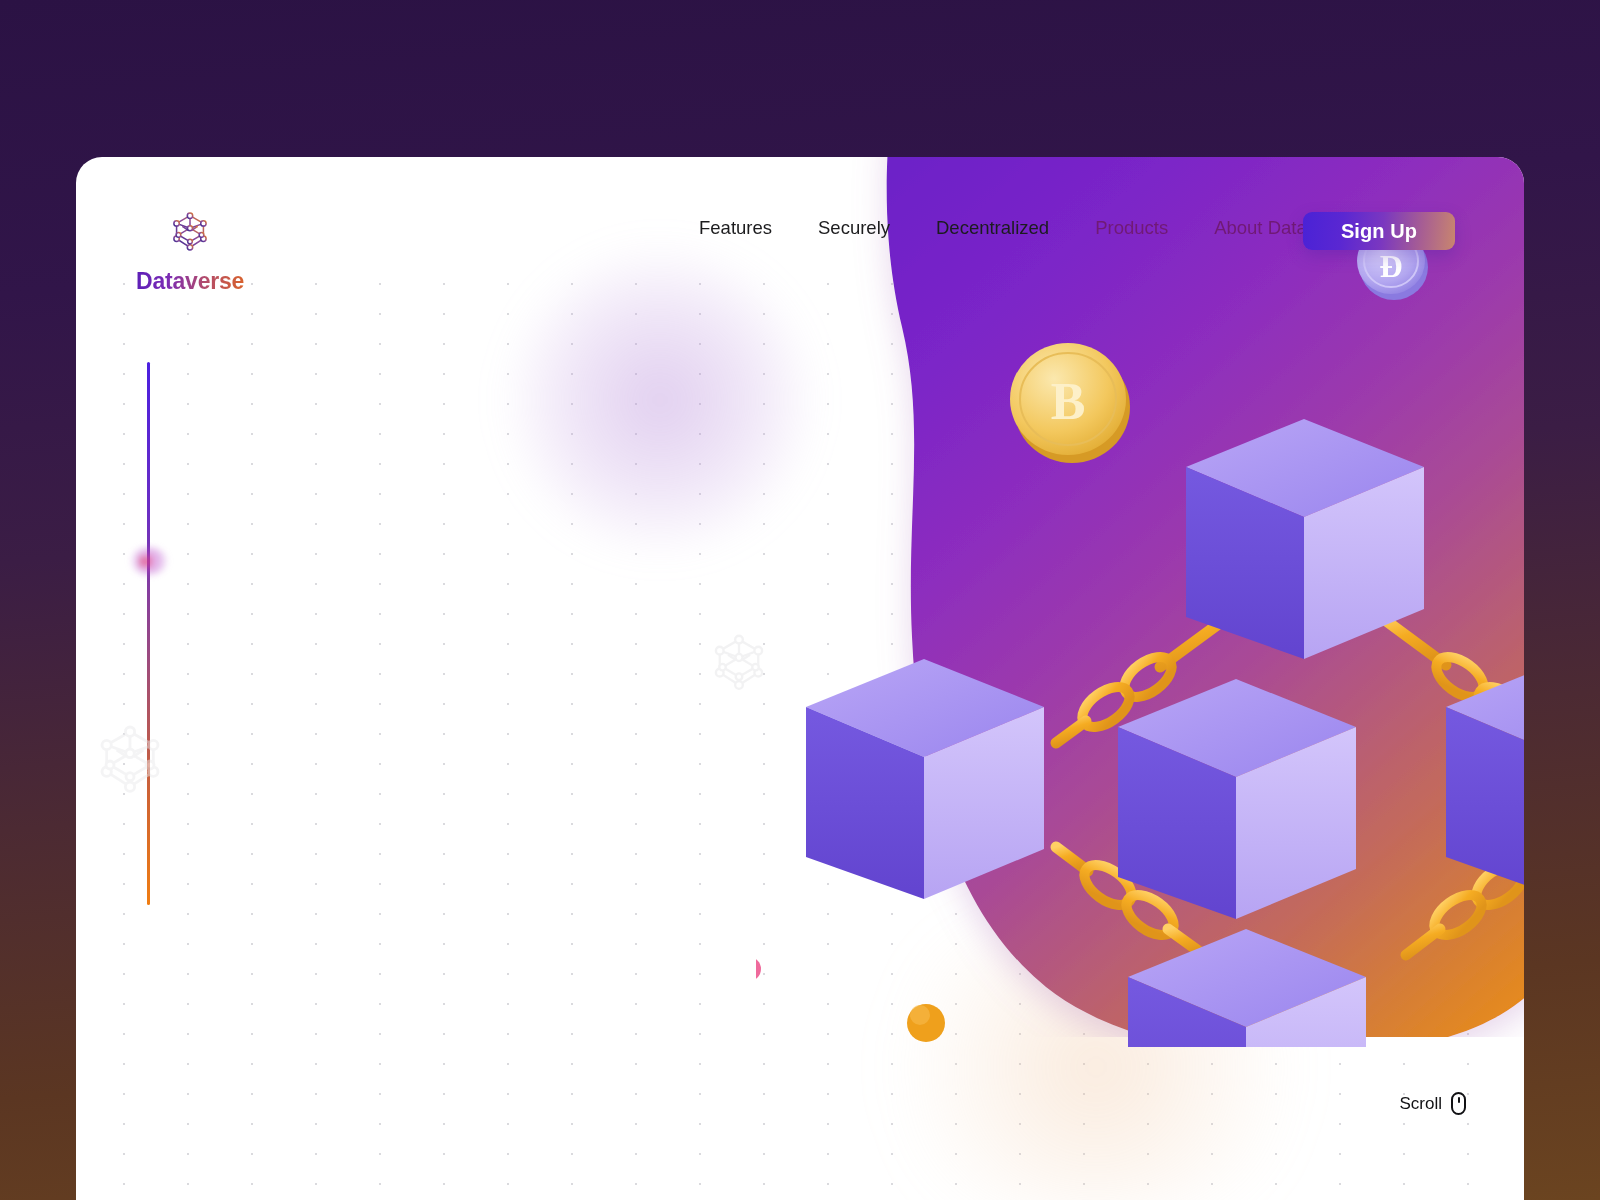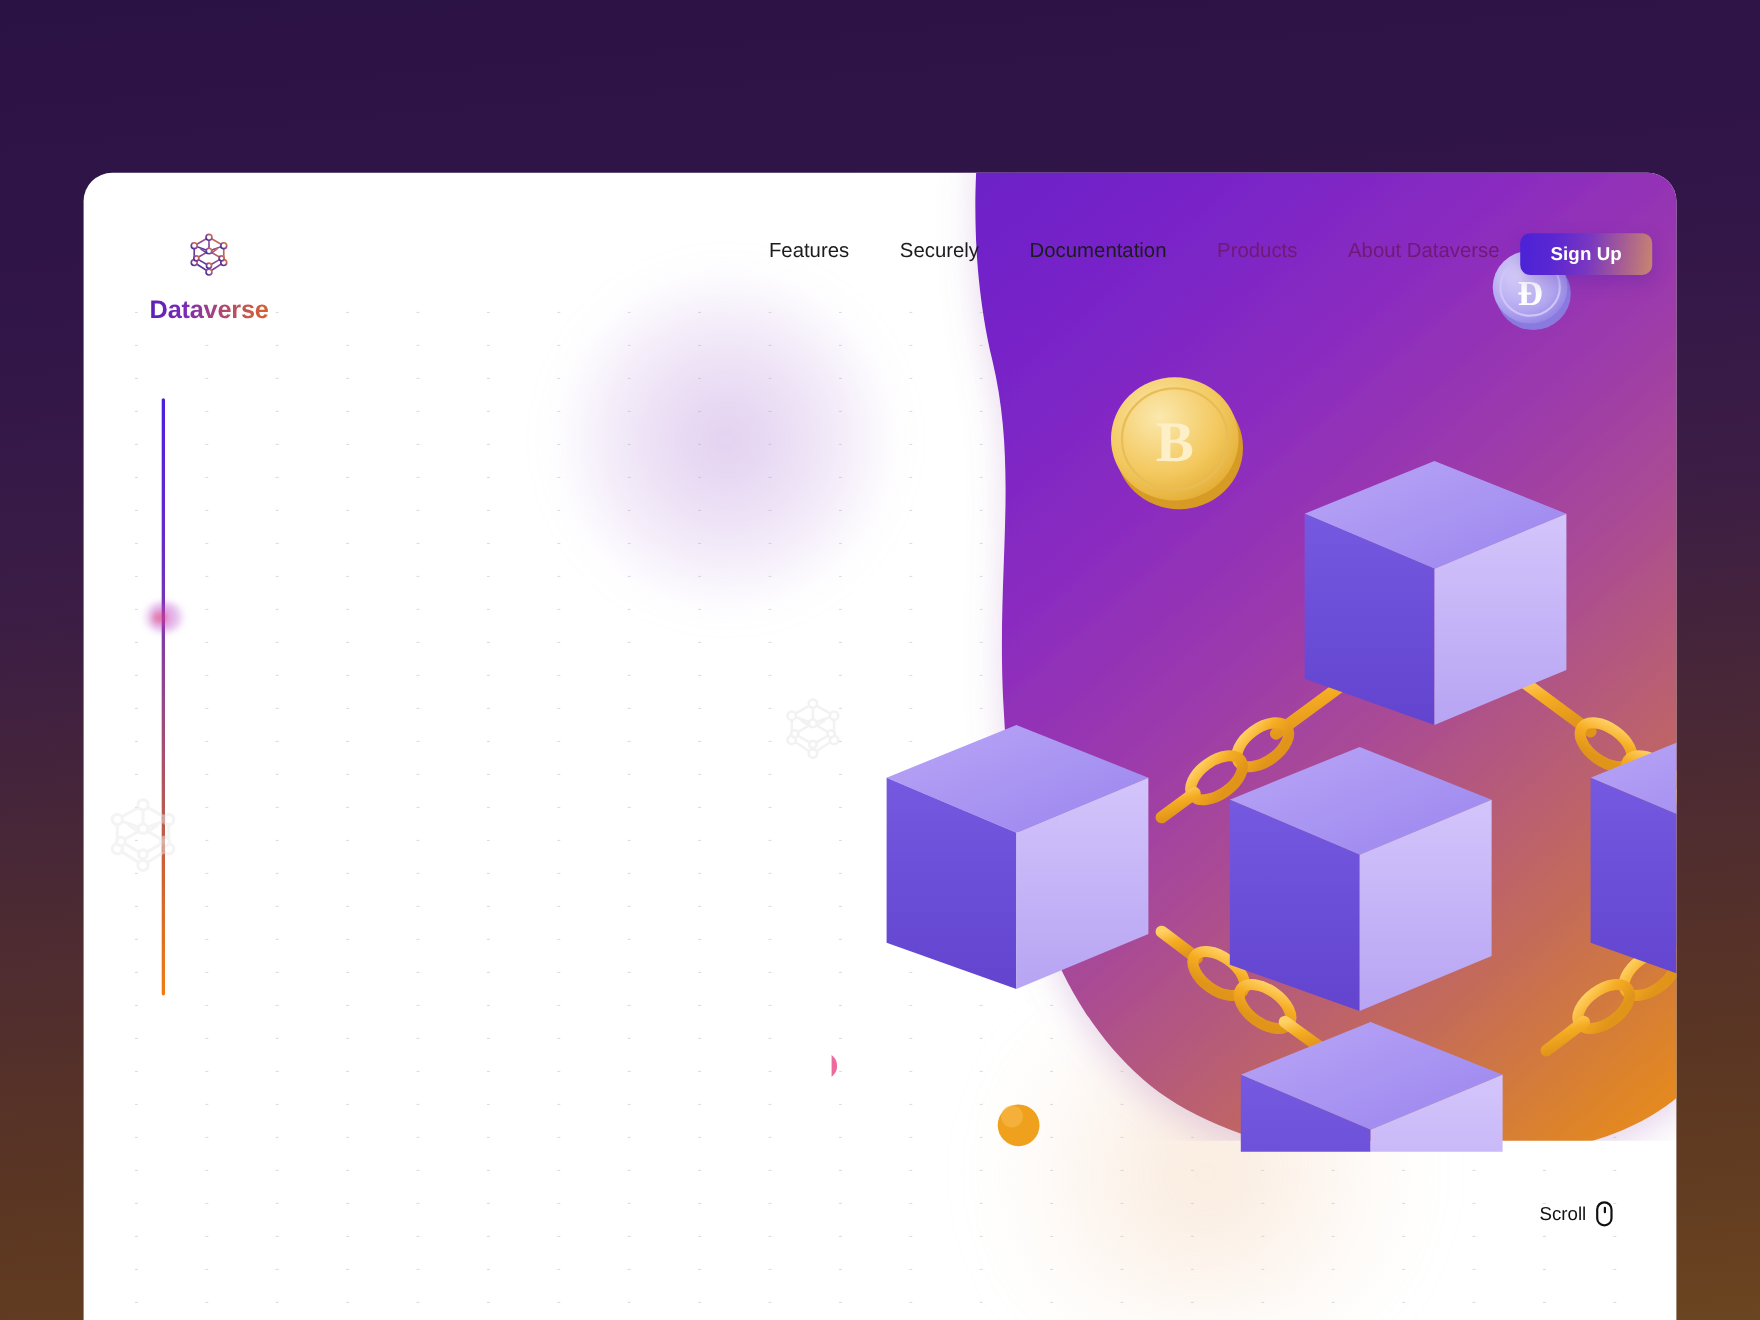--- a/index.html
+++ b/index.html
@@ -89,26 +89,26 @@
     font-size: 18.5px;
     text-decoration: none;
     color: #1c1c1e;
     padding: 0 23px;
     white-space: nowrap;
   }
   .nav a.on-purple { color: #701a75; }
 
   .signup {
     position: absolute;
-    left: 1306px; top: 55px;
-    width: 120px; height: 38px;
+    left: 1227px; top: 55px;
+    width: 152px; height: 38px;
     border: 0;
     border-radius: 9px;
     color: #fff;
-    font-size: 17px; font-weight: bold;
+    font-size: 20px; font-weight: bold;
     background: linear-gradient(97deg, #4a22d6 0%, #5a27d2 26%, #7a37c0 52%, #a85f92 78%, #c9866e 100%);
     box-shadow: 0 6px 16px rgba(70,30,160,.28);
     cursor: pointer;
     letter-spacing: .1px;
   }
 
   
   .accent-line {
     position: absolute;
     left: 71px; top: 205px;
@@ -406,21 +406,21 @@
             <circle cx="36" cy="27" r="2.4"></circle>
           <circle cx="24" cy="34" r="2.4"></circle>
         </g>
       </svg>
       <span class="brand-text">Dataverse</span>
     </div>
 
     <nav class="nav">
       <a href="#">Features</a>
       <a href="#">Securely</a>
-      <a href="#">Documentation</a>
+      <a href="#">Decentralized</a>
       <a href="#" class="on-purple">Products</a>
       <a href="#" class="on-purple">About Dataverse</a>
     </nav>
 
     <button class="signup">Sign Up</button>
   </div>
 
   <div class="accent-line"></div>
   <div class="accent-node"></div>
 

